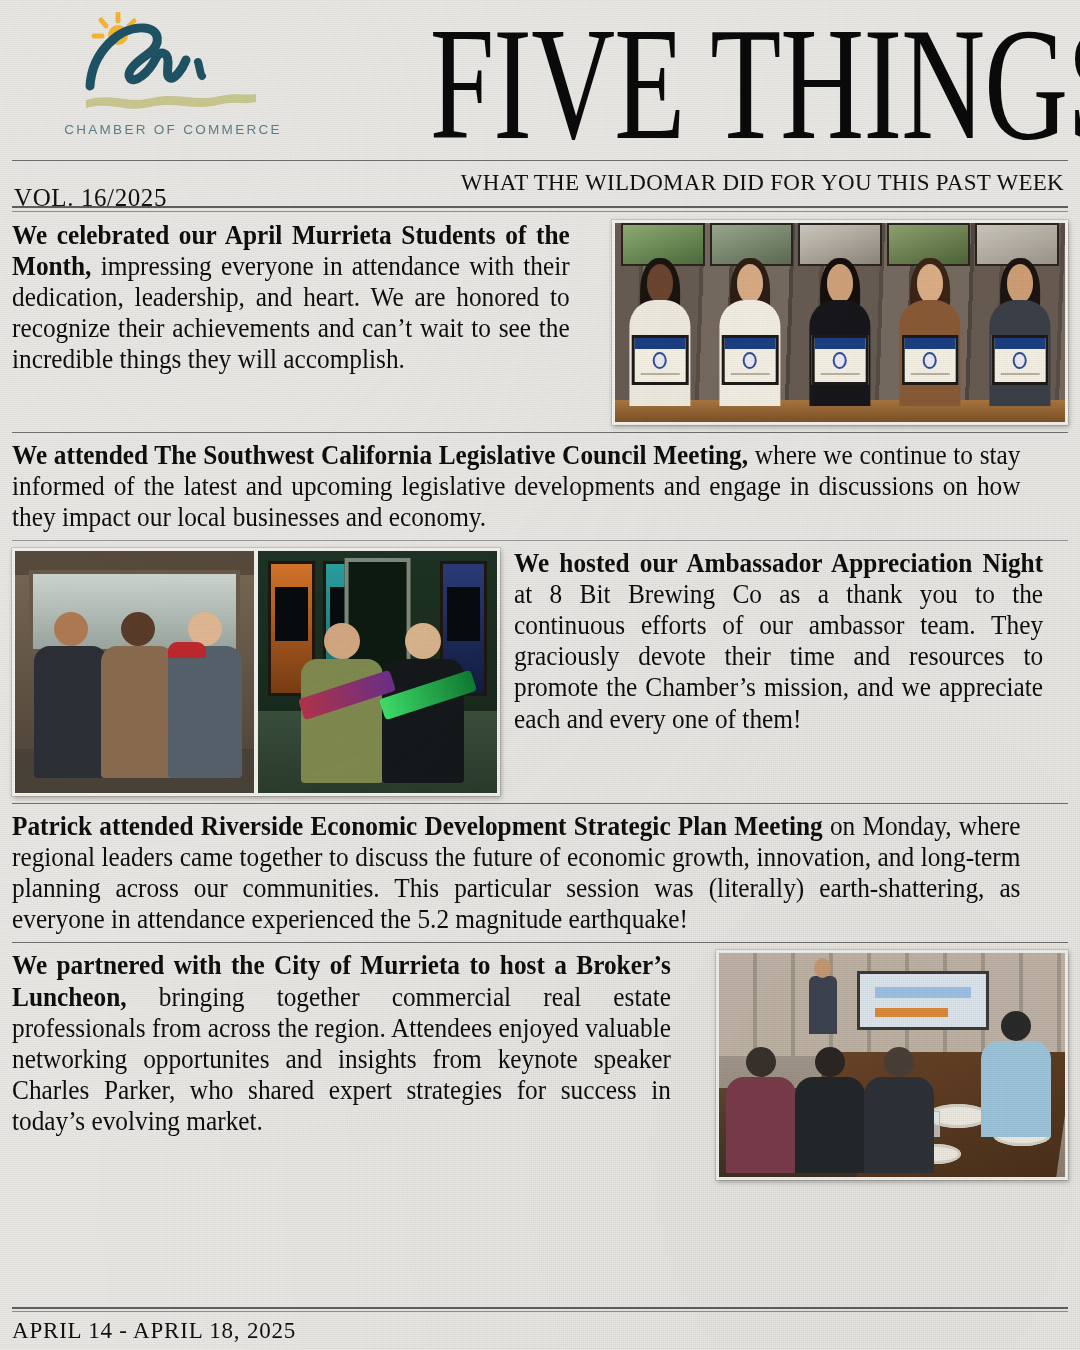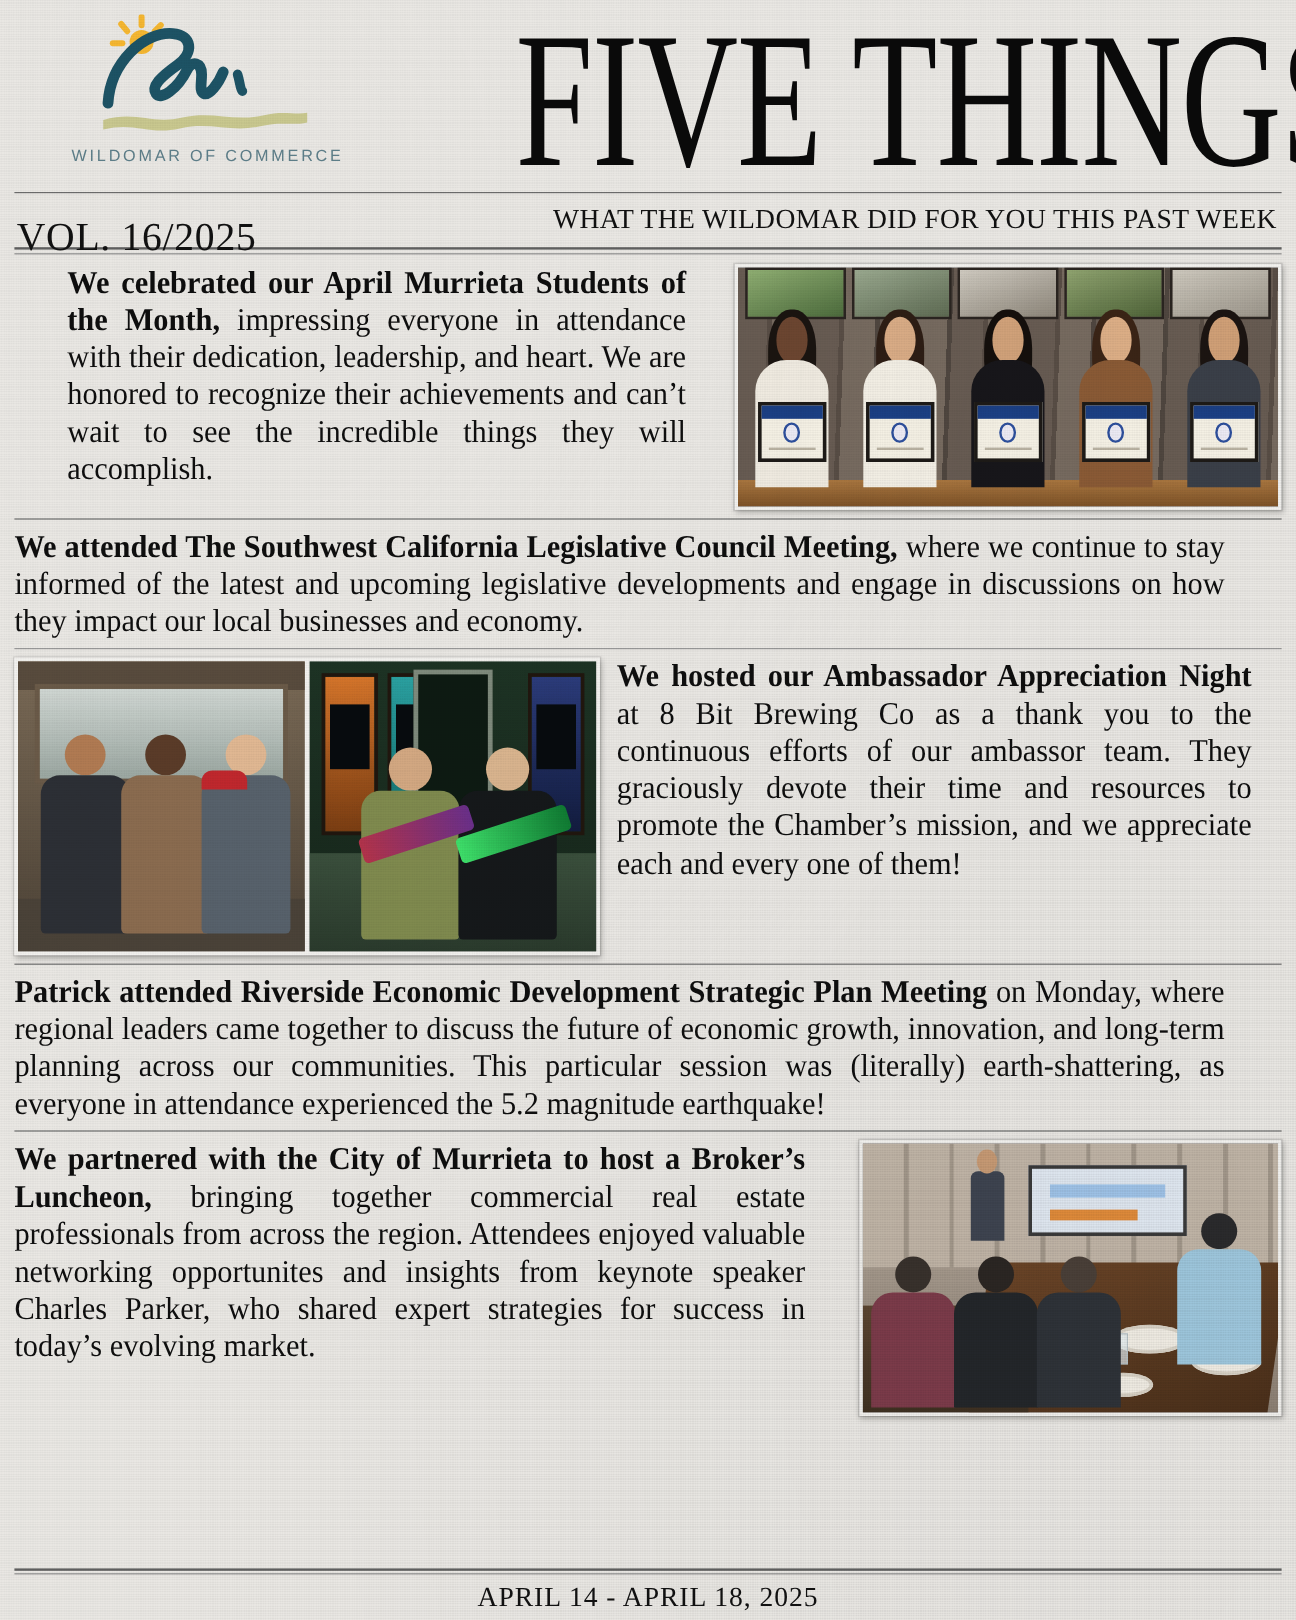--- a/index.html
+++ b/index.html
@@ -33,21 +33,21 @@
     font-family:"Liberation Serif", serif;
     font-size:132px;line-height:.97;font-weight:normal;
     letter-spacing:-1px;color:#0a0a0a;
     transform:scaleX(.88) scaleY(1.22);transform-origin:right top;
     display:inline-block;white-space:nowrap;
   }
 
   
   .rule-thin{height:0;border-top:1.6px solid #6d6d6d;}
   .volbar{display:flex;align-items:center;justify-content:space-between;height:44px;padding:0 2px;}
-  .volbar .vol{font-size:33px;letter-spacing:.6px;color:#111;font-variant-numeric:oldstyle-nums;margin-top:30px;}
+  .volbar .vol{font-size:25px;letter-spacing:.6px;color:#111;font-variant-numeric:oldstyle-nums;margin-top:30px;}
   .volbar .tagline{font-size:23px;letter-spacing:.3px;color:#111;padding-right:2px;}
   .dblrule{margin-top:1px;}
   .dblrule .a{height:0;border-top:2px solid #5f5f5f;}
   .dblrule .b{height:0;border-top:1.2px solid #8f8f8f;margin-top:2.5px;}
 
   
   .article{display:flex;gap:14px;}
   .art-text{
     font-size:26.5px;line-height:1.175;color:#0e0e0e;
     text-align:justify;text-justify:inter-word;
@@ -138,21 +138,21 @@
   .ph3 .guest .t{width:70px;height:96px;border-radius:18px 18px 0 0;}
   .ph3 .gu1{left:2%;} .ph3 .gu1 .h{background:#38312c;} .ph3 .gu1 .t{background:#7c3b4a;}
   .ph3 .gu2{left:22%;} .ph3 .gu2 .h{background:#2b2623;} .ph3 .gu2 .t{background:#23262a;}
   .ph3 .gu3{left:42%;} .ph3 .gu3 .h{background:#4a4038;} .ph3 .gu3 .t{background:#2e3238;}
   .ph3 .gu4{right:4%;bottom:18%;} .ph3 .gu4 .h{background:#2a2a2c;} .ph3 .gu4 .t{background:#9ec7dd;}
 
   
   .footer{position:absolute;left:12px;right:12px;bottom:6px;}
   .footer .lines .a{height:0;border-top:2px solid #5f5f5f;}
   .footer .lines .b{height:0;border-top:1.2px solid #8f8f8f;margin-top:2.5px;}
-  .footer .date{text-align:center;font-size:23px;letter-spacing:.8px;color:#111;margin-top:6px;}
+  .footer .date{text-align:left;font-size:23px;letter-spacing:.8px;color:#111;margin-top:6px;}
 </style>
 </head>
 <body>
 
 <div id="page">
 
   <div class="masthead">
 
     <div class="logo-block">
       <div class="logo-mark">
@@ -169,39 +169,39 @@
           </g>
           <g fill="none" stroke="#1d5365" stroke-linecap="round" stroke-linejoin="round">
             <path d="M22 74 C24 40, 52 14, 76 16 C92 17, 94 32, 80 42 C66 52, 58 60, 62 66 C66 72, 80 62, 88 46 C92 38, 100 40, 100 50 C100 58, 98 64, 102 66 C106 68, 114 58, 118 48" stroke-width="9"></path>
             <path d="M130 50 C132 56, 132 62, 134 64" stroke-width="8"></path>
           </g>
           <g>
             <path d="M18 88 C46 80, 58 92, 84 86 C110 80, 126 90, 152 84 C168 80, 178 84, 188 82 L188 90 C176 93, 166 89, 150 93 C124 99, 108 89, 82 95 C56 101, 44 89, 18 96 Z" fill="#c9c88f"></path>
           </g>
         </svg>
       </div>
-      <div class="logo-sub">WILDOMAR OF COMMERCE</div>
+      <div class="logo-sub">CHAMBER OF COMMERCE</div>
     </div>
 
     <div class="wordmark">
       <span>FIVE THINGS</span>
     </div>
   </div>
 
   <div class="rule-thin"></div>
   <div class="volbar">
     <div class="vol">VOL. 16/2025</div>
     <div class="tagline">WHAT THE WILDOMAR DID FOR YOU THIS PAST WEEK</div>
   </div>
   <div class="dblrule">
     <div class="a"></div>
       <div class="b"></div>
   </div>
 
-  <div class="article" style="margin-top:8px;margin-left:44px;">
+  <div class="article" style="margin-top:8px;">
     <div class="art-text" style="flex:1;padding-right:2px;">
       <b>We celebrated our April Murrieta Students of the Month,</b><span> impressing everyone in attendance with their dedication, leadership, and heart. We are honored to recognize their achievements and can’t wait to see the incredible things they will accomplish.</span>
     </div>
     <div class="photo ph1">
       <div class="wall"></div>
       <div class="topframes">
         <i class="tf1"></i>
           <i class="tf2"></i>
           <i class="tf3"></i>
           <i class="tf4"></i>

